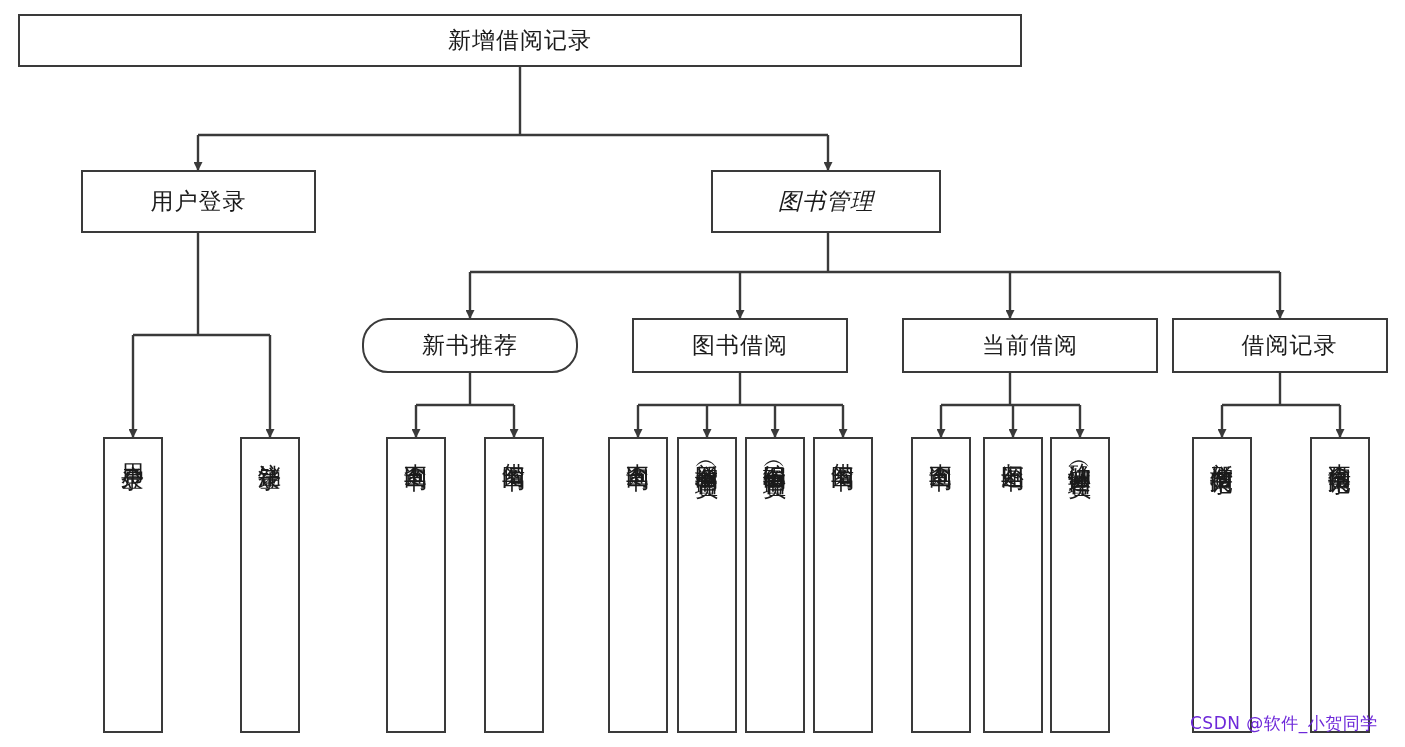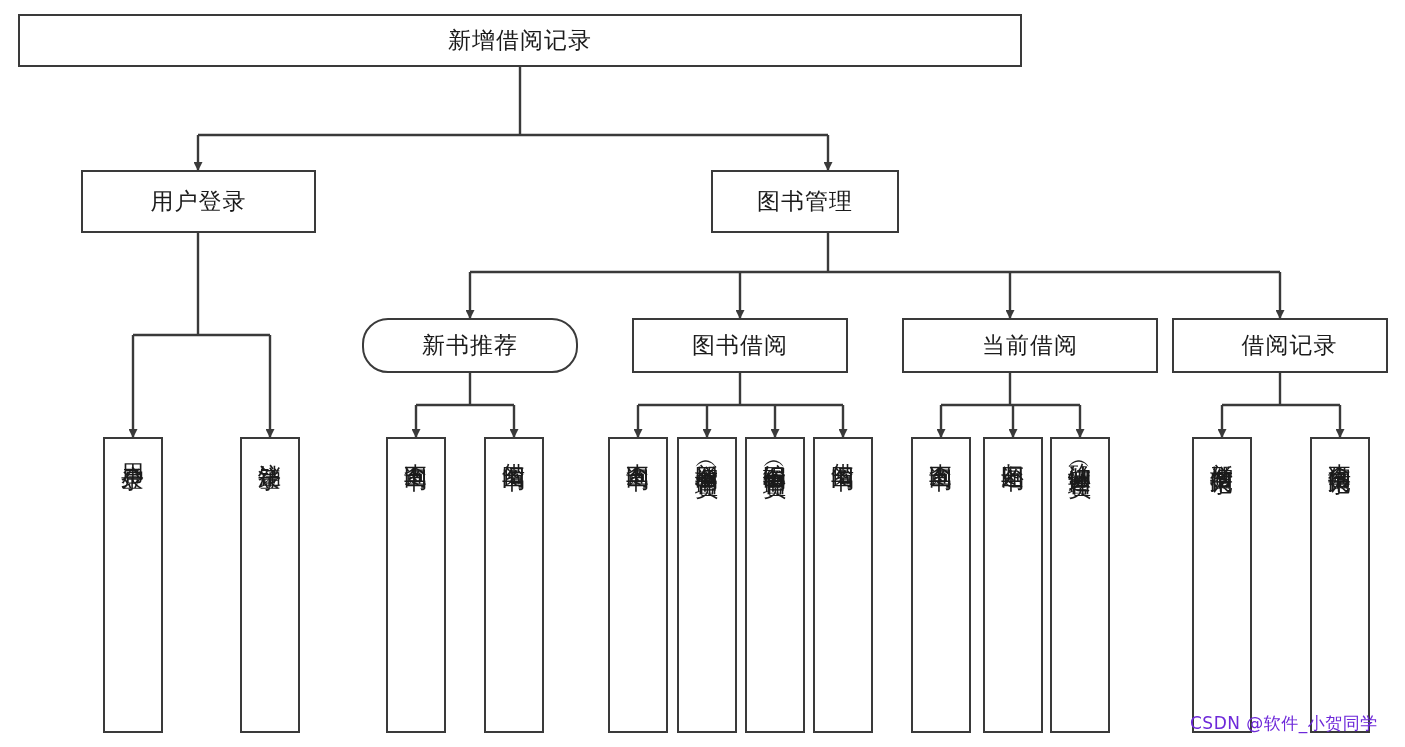--- a/index.html
+++ b/index.html
@@ -118,21 +118,21 @@
   </svg>
 
   <div class="node horizontal" id="node-root" style="left: 18px; top: 14px; width: 1004px; height: 53px;">
     <span class="node-label">新增借阅记录</span>
   </div>
 
   <div id="nodes-layer">
       <div class="node horizontal" style="left: 81px; top: 170px; width: 235px; height: 63px;">
         <span class="node-label">用户登录</span>
       </div>
-      <div class="node horizontal" style="left: 711px; top: 170px; width: 188px; height: 63px;">
+      <div class="node horizontal" style="left: 711px; top: 170px; width: 230px; height: 63px; font-style: italic;">
         <span class="node-label">图书管理</span>
       </div>
       <div class="node horizontal" style="left: 362px; top: 318px; width: 216px; height: 55px; border-radius: 26px;">
         <span class="node-label">新书推荐</span>
       </div>
       <div class="node horizontal" style="left: 632px; top: 318px; width: 216px; height: 55px;">
         <span class="node-label">图书借阅</span>
       </div>
       <div class="node horizontal" style="left: 902px; top: 318px; width: 256px; height: 55px;">
         <span class="node-label">当前借阅</span>

